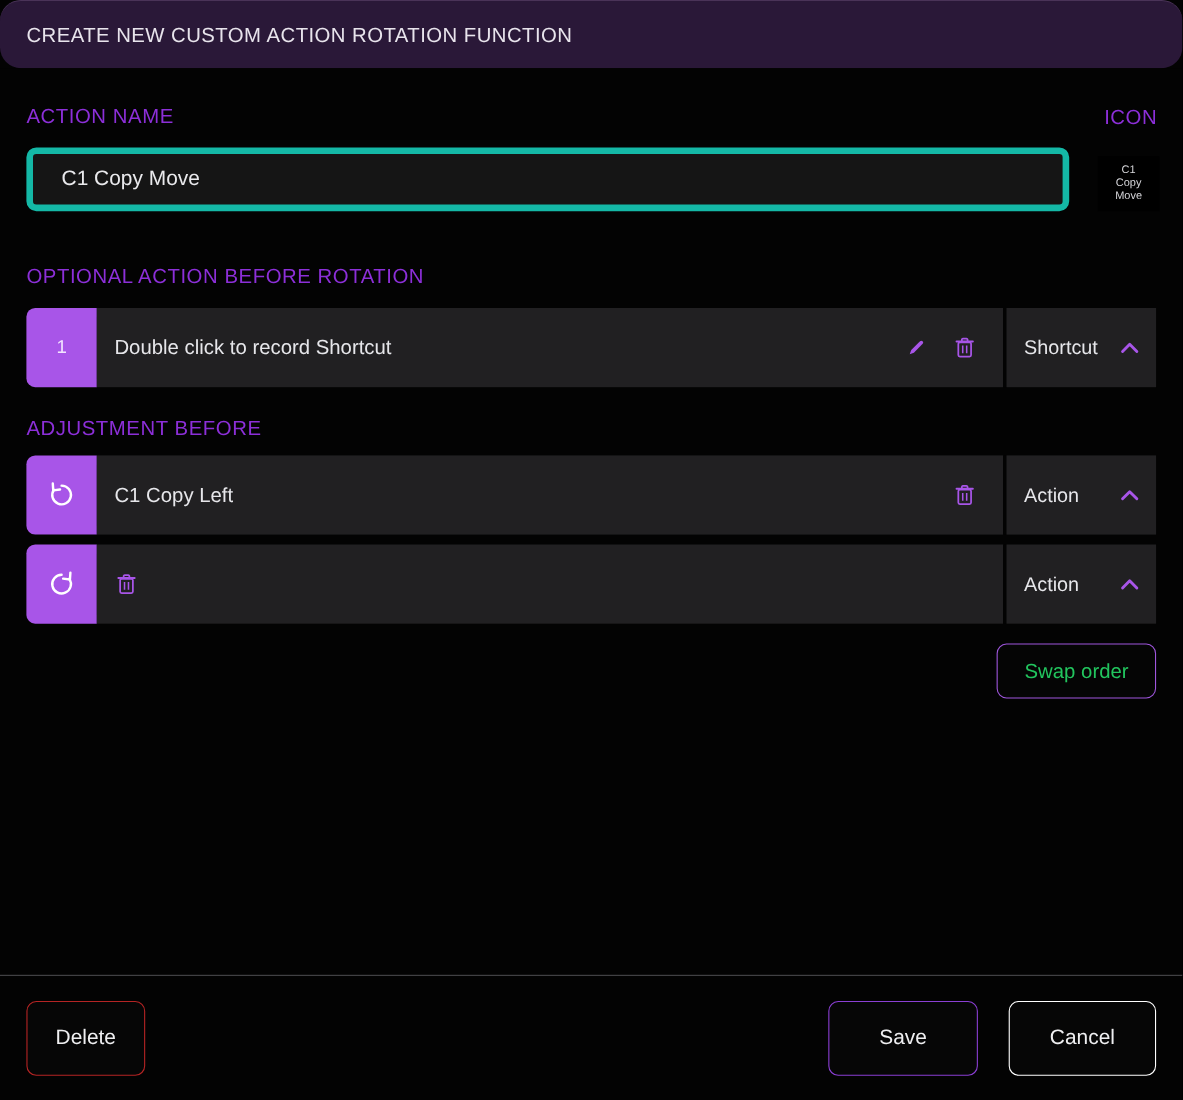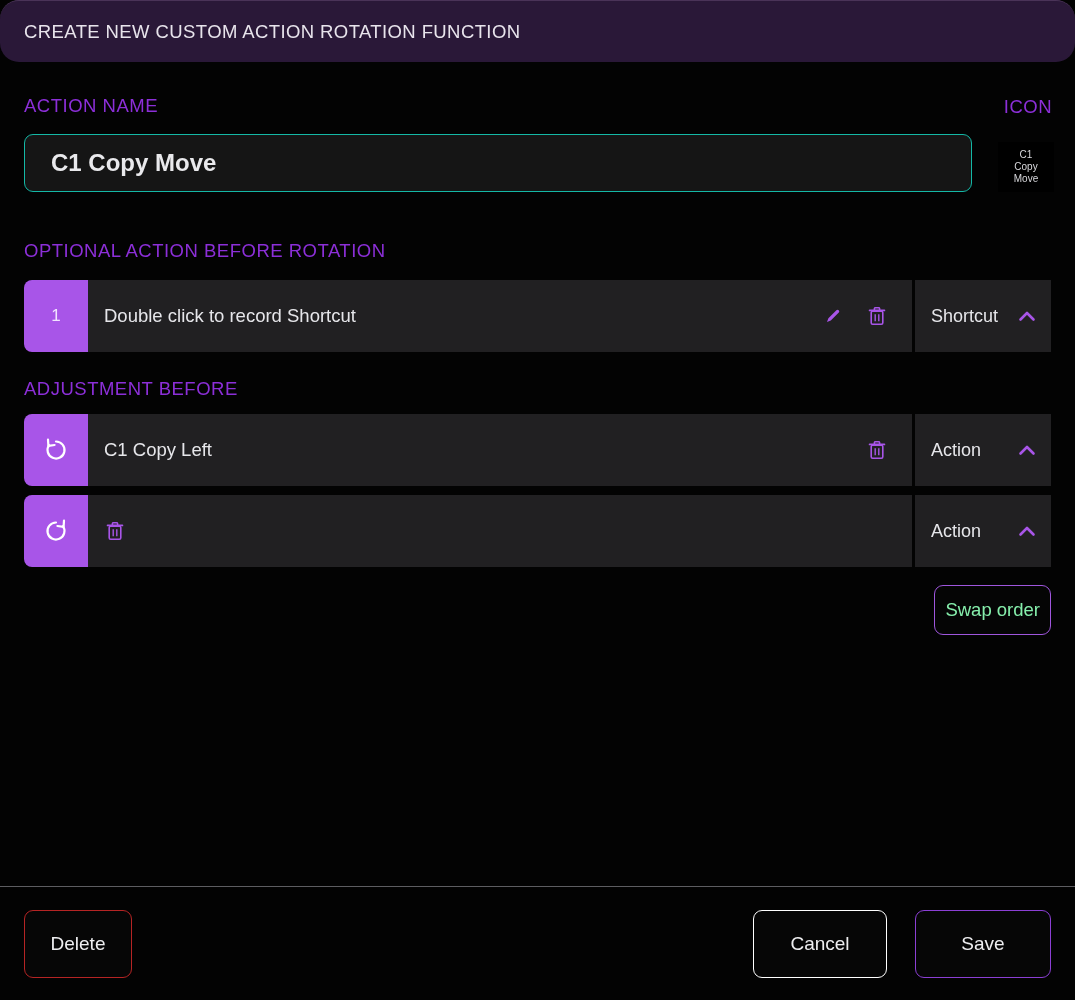--- a/index.html
+++ b/index.html
@@ -68,28 +68,27 @@
     flex-direction: column;
     align-items: center;
   }
   .icon-col .section-label { align-self: flex-end; padding-right: 2px; }
 
   .name-input {
     margin-top: 17px;
     width: 948px;
     height: 58px;
     background: #151515;
-    border: 1px solid #14b8a6;
+    border: 6px solid #14b8a6;
     border-radius: 9px;
     color: #e9e9ec;
-    font-size: 24px;
+    font-size: 19px;
     font-family: "Liberation Sans", sans-serif;
     padding: 0 26px;
     outline: none;
-    font-weight: bold;
   }
 
   .icon-preview {
     margin-top: 24px;
     width: 56px;
     height: 50px;
     background: #000000;
     display: flex;
     flex-direction: column;
     align-items: center;
@@ -184,24 +183,24 @@
   
   .swap-wrap {
     display: flex;
     justify-content: flex-end;
     margin-top: 18px;
   }
   .swap-btn {
     border: 1px solid #9f56dd;
     border-radius: 9px;
     background: #050505;
-    color: #86efac;
+    color: #22c55e;
     font-size: 18.5px;
     font-family: "Liberation Sans", sans-serif;
-    padding: 13px 10px;
+    padding: 13px 24px;
     cursor: pointer;
     text-align: right;
   }
 
   
   .footer {
     height: 114px;
     min-height: 114px;
     border-top: 1px solid #5d5d61;
     display: flex;
@@ -357,18 +356,18 @@
       <div class="swap-wrap">
         <button class="swap-btn">Swap order</button>
       </div>
     </div>
 
   </div>
 
   <div class="footer">
     <button class="btn btn-delete">Delete</button>
     <div class="footer-right">
+      <button class="btn btn-save">Save</button>
       <button class="btn btn-cancel">Cancel</button>
-      <button class="btn btn-save">Save</button>
     </div>
   </div>
 
 </div>
 
 </body></html>

